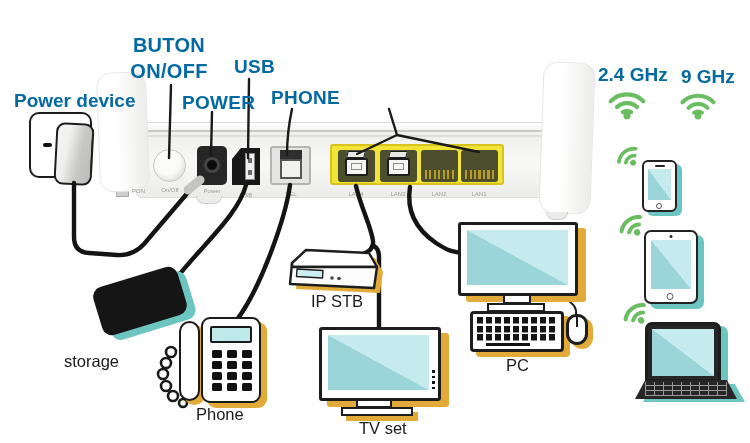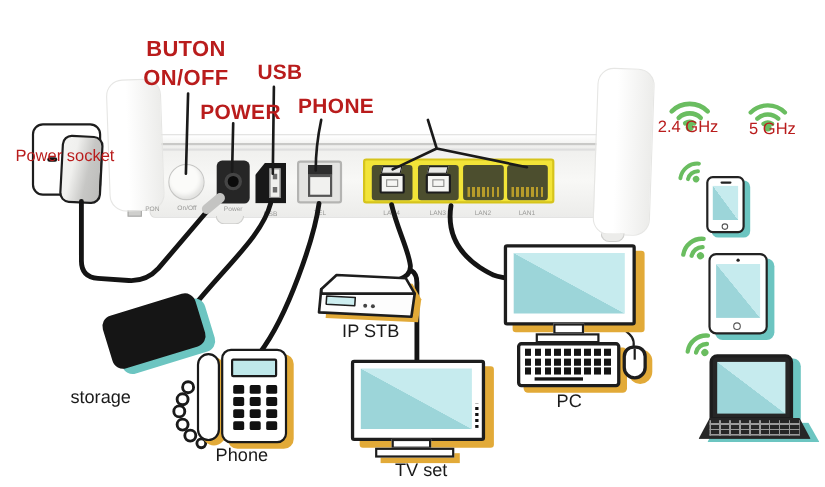--- a/index.html
+++ b/index.html
@@ -1,21 +1,21 @@
 <!DOCTYPE html>
 <html><head>
 <meta charset="utf-8">
 <style>
   * { margin:0; padding:0; box-sizing:border-box; }
   body { background:#ffffff; font-family:"Liberation Sans", sans-serif; }
   #canvas { position:relative; width:750px; height:443px; background:#fff; overflow:hidden; }
 
   
-  .lbl { position:absolute; color:#b91c1c; font-weight:600; font-size:19px; letter-spacing:0.3px; z-index:7; white-space:nowrap; }
-  .lbl.light { font-weight:400; font-size:15px; letter-spacing:0;margin-top:43px; }
+  .lbl { position:absolute; color:#0369a1; font-weight:600; font-size:19px; letter-spacing:0.3px; z-index:7; white-space:nowrap; }
+  .lbl.light { font-weight:700; font-size:19px; letter-spacing:0; }
   .dlbl { position:absolute; color:#1a1a1a; font-weight:500; font-size:16.5px; z-index:7; white-space:nowrap; }
   .plbl { position:absolute; color:#9b9b99; font-size:6px; z-index:3; text-align:center; white-space:nowrap; }
 
   
   .router-body { position:absolute; left:136px; top:122px; width:424px; height:76px; z-index:1;
     background:linear-gradient(180deg,#ffffff 0%,#efefed 14%,#f8f8f6 55%,#ececea 100%);
     border:1px solid #dcdcda; border-radius:5px; }
   .stripe { position:absolute; left:2px; right:2px; height:2px; background:#c9c9c7; }
   .antenna { position:absolute; background:linear-gradient(90deg,#ffffff 35%,#ececea 100%);
     border:1px solid #e6e6e4; border-radius:15px; z-index:2; }
@@ -325,28 +325,28 @@
   <div class="wifi" style="left:621px;top:299px;transform:rotate(-38deg)">
     <svg width="31" height="27" viewBox="0 0 34 30" fill="none">
         <g stroke="#6abd60" stroke-width="4.4" stroke-linecap="round">
       <path d="M4 14 A 19 19 0 0 1 30 14"></path>
           <path d="M10 20 A 11 11 0 0 1 24 20"></path>
         </g>
       <circle cx="17" cy="25.5" r="3.6" fill="#6abd60"></circle>
       </svg>
   </div>
 
-  <div class="lbl light" style="left:14px;top:90px">Power socket</div>
+  <div class="lbl light" style="left:14px;top:90px">Power device</div>
   <div class="lbl" style="left:128px;top:34px;width:82px;text-align:center;font-size:20px">BUTON</div>
   <div class="lbl" style="left:128px;top:60px;width:82px;text-align:center;font-size:20px">ON/OFF</div>
   <div class="lbl" style="left:182px;top:92px">POWER</div>
   <div class="lbl" style="left:234px;top:56px">USB</div>
   <div class="lbl" style="left:271px;top:87px">PHONE</div>
   <div class="lbl light" style="left:598px;top:64px">2.4 GHz</div>
-  <div class="lbl light" style="left:681px;top:66px">5 GHz</div>
+  <div class="lbl light" style="left:681px;top:66px">9 GHz</div>
 
   <div class="dlbl" style="left:64px;top:352px">storage</div>
   <div class="dlbl" style="left:196px;top:405px">Phone</div>
   <div class="dlbl" style="left:311px;top:292px">IP STB</div>
   <div class="dlbl" style="left:359px;top:419px">TV set</div>
   <div class="dlbl" style="left:506px;top:356px">PC</div>
 
 </div>
 
 </body></html>

